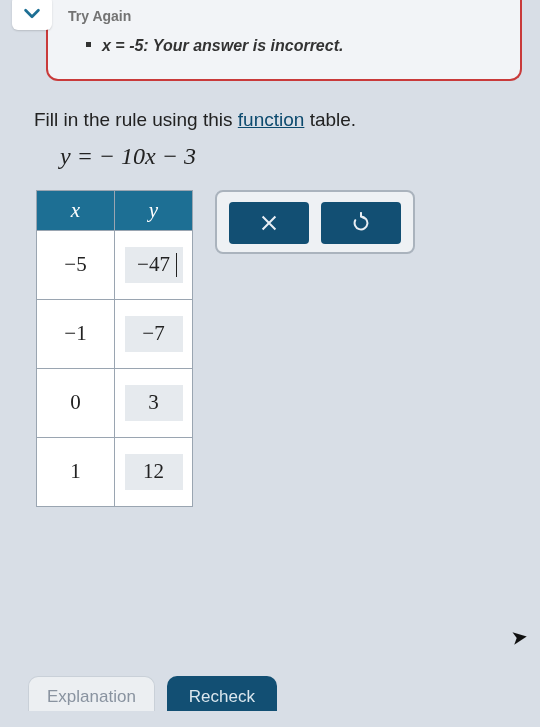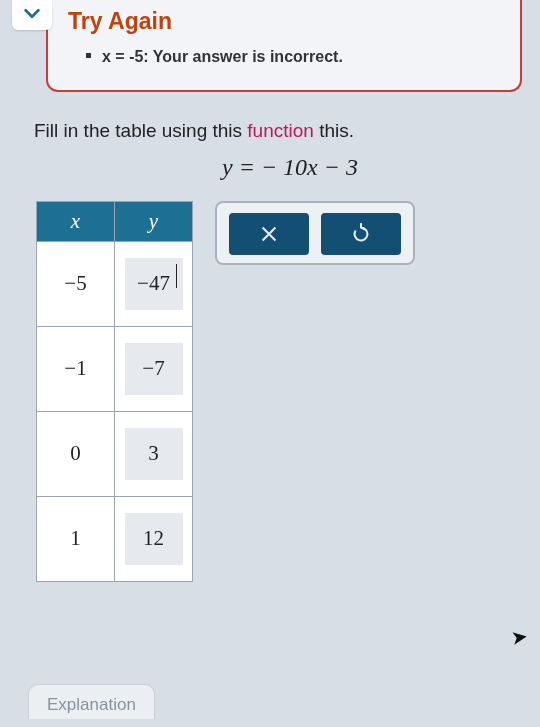--- a/index.html
+++ b/index.html
@@ -28,34 +28,35 @@
   height: 34px;
   background: #fff;
   border-radius: 6px;
   display: flex;
   align-items: center;
   justify-content: center;
   box-shadow: 0 1px 2px rgba(0,0,0,0.15);
 }
 .check-tab svg { width: 22px; height: 22px; }
 .try-again {
-  color: #c2410c;
+  color: #737373;
   font-weight: bold;
-  font-size: 23px;
+  font-size: 14px;
   margin-bottom: 10px;
 }
 .incorrect-msg {
   color: #333;
   font-weight: bold;
   font-size: 17px;
   margin-bottom: 14px;
 }
 .points {
   list-style: none;
   padding-left: 34px;
+  font-style: italic;
 }
 .points li {
   color: #333;
   font-size: 16px;
   font-weight: bold;
   line-height: 1.55;
   position: relative;
 }
 .points li::before {
   content: "";
@@ -65,31 +66,31 @@
   position: absolute;
   left: -16px;
   top: 8px;
 }
 .instruction {
   margin: 28px 20px 12px 34px;
   font-size: 19px;
   color: #222;
 }
 .function-link {
-  color: #be185d;
+  color: #0c4a6e;
+  text-decoration: underline;
   cursor: pointer;
   text-align: right;
 }
 .rule {
   margin: 8px 20px 20px 60px;
   font-family: 'Times New Roman', serif;
   font-style: italic;
   font-size: 24px;
   color: #222;
-  text-align: center;
 }
 .lower {
   display: flex;
   align-items: flex-start;
   margin: 18px 20px 0 36px;
   gap: 22px;
 }
 table {
   border-collapse: collapse;
   background: #fff;
@@ -112,21 +113,21 @@
   text-align: center;
   font-family: 'Times New Roman', serif;
   font-size: 21px;
   color: #222;
   background: #fff;
   position: relative;
 }
 .y-cell-inner {
   background: #e6eaee;
   width: 58px;
-  height: 52px;
+  height: 36px;
   margin: 16px auto;
   display: flex;
   align-items: center;
   justify-content: center;
   text-align: right;
 }
 .y-cell-first {
   position: relative;
 }
 .caret {
@@ -154,21 +155,21 @@
   border-radius: 4px;
   display: flex;
   align-items: center;
   justify-content: center;
   cursor: pointer;
   color: #e8eef4;
 }
 .btn svg { width: 22px; height: 22px; stroke: #e8eef4; fill: none; stroke-width: 2.2; }
 .bottom-buttons {
   position: absolute;
-  bottom: 8px;
+  bottom: 16px;
   left: 28px;
   display: flex;
   gap: 12px;
 }
 .explain-btn {
   background: #eceff2;
   color: #8993a0;
   border: 1px solid #c9d0d8;
   border-bottom: none;
   border-radius: 10px 10px 0 0;
@@ -201,21 +202,21 @@
         <path d="M5 9l7 7 7-7" fill="none" stroke="#1d6f94" stroke-width="3" stroke-linecap="round" stroke-linejoin="round"></path>
       </svg>
   </div>
   <div class="try-again">Try Again</div>
   <ul class="points">
     <li>x = -5: Your answer is incorrect.</li>
   </ul>
 </div>
 
 <div class="instruction">
-  <span>Fill in the table using this </span><span class="function-link">function</span><span> this.</span>
+  <span>Fill in the rule using this </span><span class="function-link">function</span><span> table.</span>
 </div>
 
 <div class="rule">y = − 10x − 3</div>
 
 <div class="lower">
   <table>
     <tbody>
         <tr>
       <th>x</th>
       <th>y</th>
@@ -265,15 +266,16 @@
     <button class="btn">
       <svg viewBox="0 0 24 24">
           <path d="M12 5a7 7 0 1 1-6.3 4M12 5V1m0 4l4 2" stroke-linecap="round" stroke-linejoin="round"></path>
         </svg>
     </button>
   </div>
 </div>
 
 <div class="bottom-buttons">
   <button class="explain-btn">Explanation</button>
+  <button class="recheck-btn">Recheck</button>
 </div>
 
 <div class="cursor">➤</div>
 
 </body></html>

